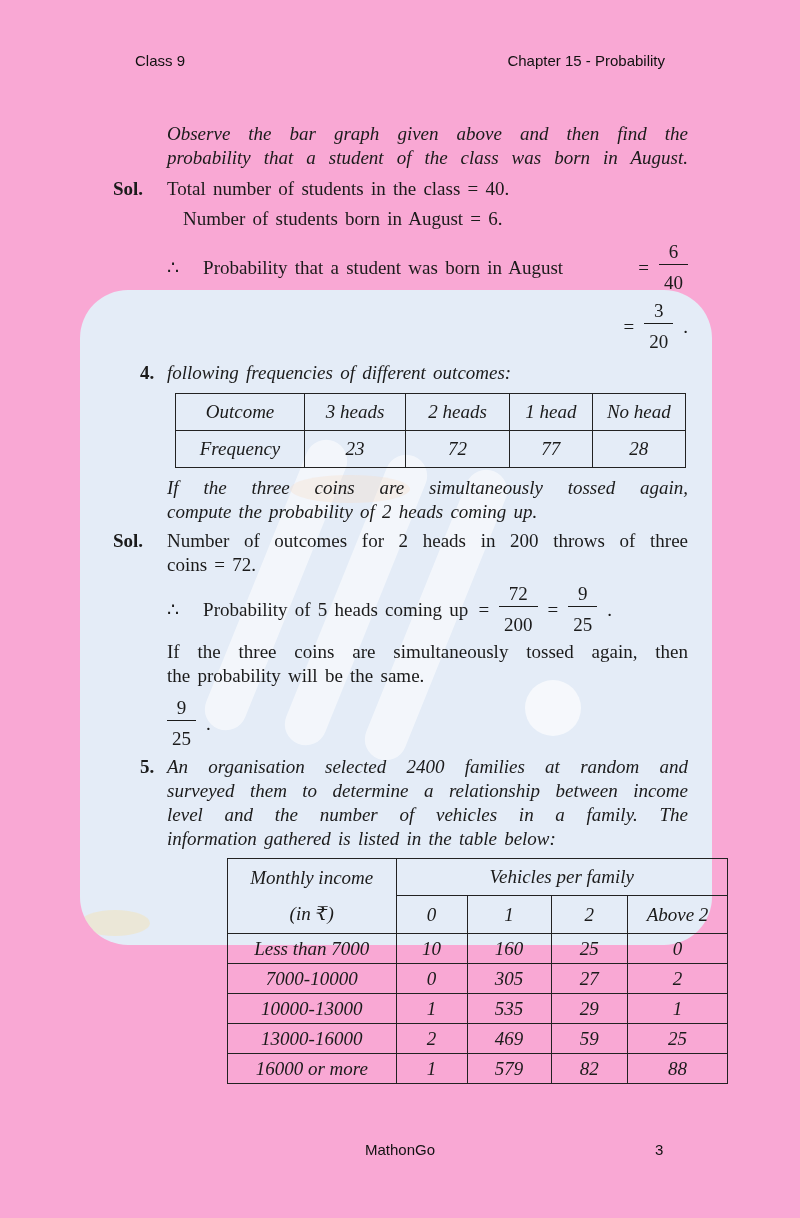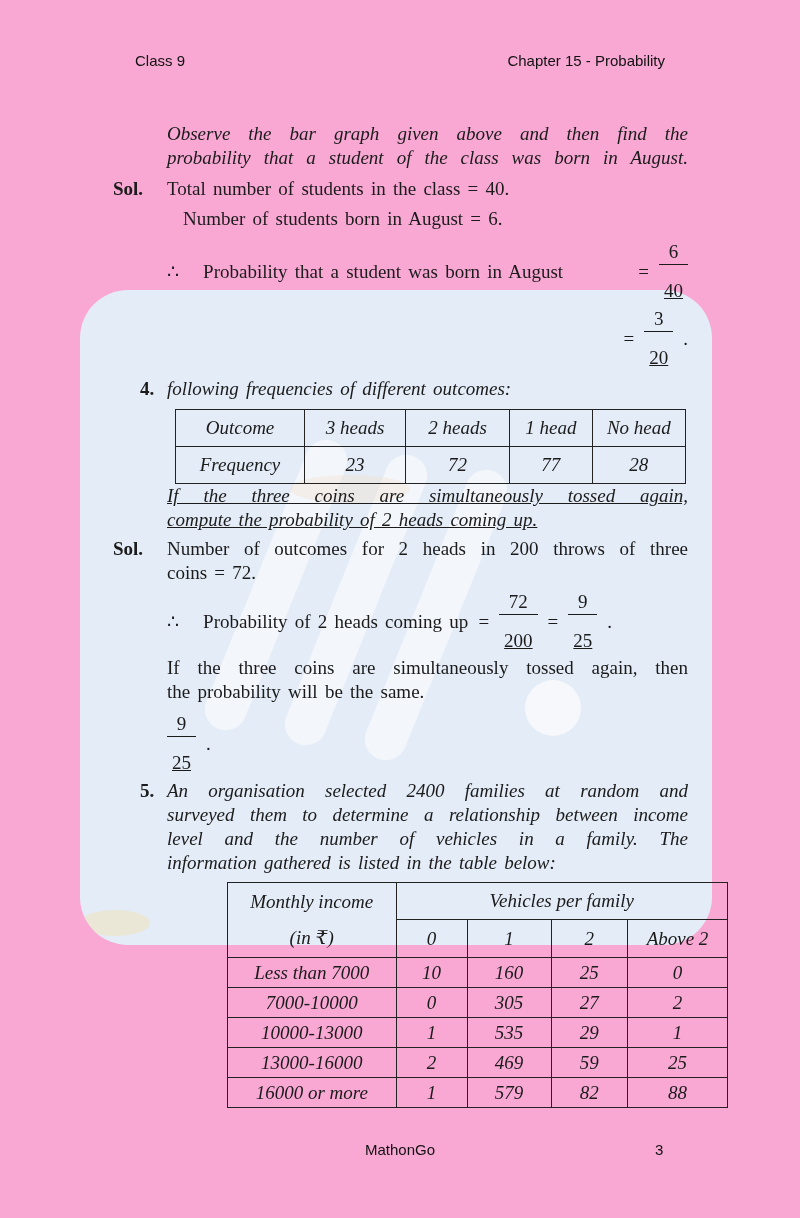--- a/index.html
+++ b/index.html
@@ -51,42 +51,42 @@
   .ind70 { padding-left:70px; }
 
   
   .formula { display:flex; align-items:center; padding-left:54px; word-spacing:2.5px; }
   .therefore { margin-right:24px; }
   .fgroup { margin-left:auto; display:flex; align-items:center; gap:10px; }
   .fright { justify-content:flex-end; gap:10px; padding-left:0; }
   .gap10 { display:flex; align-items:center; gap:10px; }
   .frac { display:inline-block; text-align:center; vertical-align:middle; line-height:22px; }
   .frac .num { display:block; padding:0 5px 1px; }
-  .frac .den { display:block; border-top:1.6px solid #1b1b1b; padding:15px 5px 0;text-decoration:underline; }
+  .frac .den { display:block; border-top:1.6px solid #1b1b1b; padding:7px 5px 0; }
 
   
   table { border-collapse:collapse; table-layout:fixed; font-size:19px; }
   td { border:1.3px solid #222; text-align:center; font-style:italic; vertical-align:middle; line-height:22px; }
   .t1 { width:511px; margin-left:62px; }
   .t1 td { height:37px; }
   .t2 { width:501px; margin-left:114px; }
   .t2 tr.h1 td { height:37px; }
   .t2 tr.h2 td { height:38px; }
   .t2 tr.body td { height:30px; }
   .mcell-inner { display:flex; flex-direction:column; justify-content:space-around; height:72px; }
 
   
   .b1 { margin-top:12px; }
   .b2 { margin-top:7px; }
   .b3 { margin-top:6px; }
   .b4 { margin-top:10px; }
   .b5 { margin-top:6px; }
   .b6 { margin-top:8px; }
   .b7 { margin-top:8px; }
-  .b8 { margin-top:0;text-decoration:underline; }
+  .b8 { margin-top:8px; }
   .b9 { margin-top:5px; }
   .b10 { margin-top:6px; }
   .b11 { margin-top:4px; }
   .b12 { margin-top:9px; }
   .b13 { margin-top:5px; }
   .b14 { margin-top:7px; }
 </style>
 </head>
 <body>
 
@@ -180,21 +180,21 @@
 
     <div class="para b9">
       <span class="hang">Sol.</span>
       <div class="line jl">Number of outcomes for 2 heads in 200 throws of three</div>
       <div class="line">coins = 72.</div>
     </div>
 
     <div class="formula b10">
       <span class="therefore">∴</span>
       <span class="gap10">
-        <span>Probability of 2 heads coming up</span>
+        <span>Probability of 5 heads coming up</span>
         <span>=</span>
         <span class="frac">
           <span class="num">72</span>
           <span class="den">200</span>
         </span>
         <span>=</span>
         <span class="frac">
           <span class="num">9</span>
           <span class="den">25</span>
         </span>

